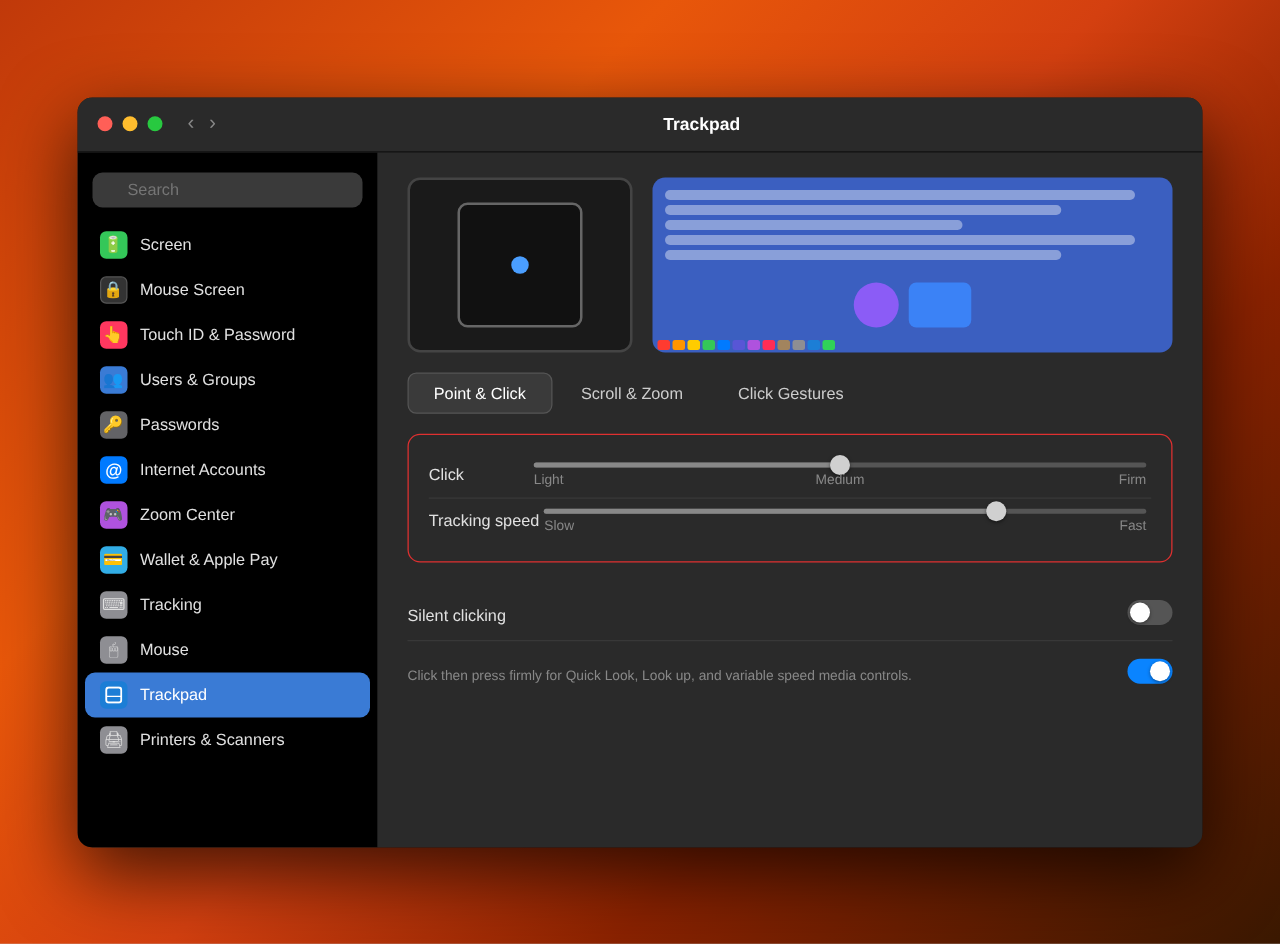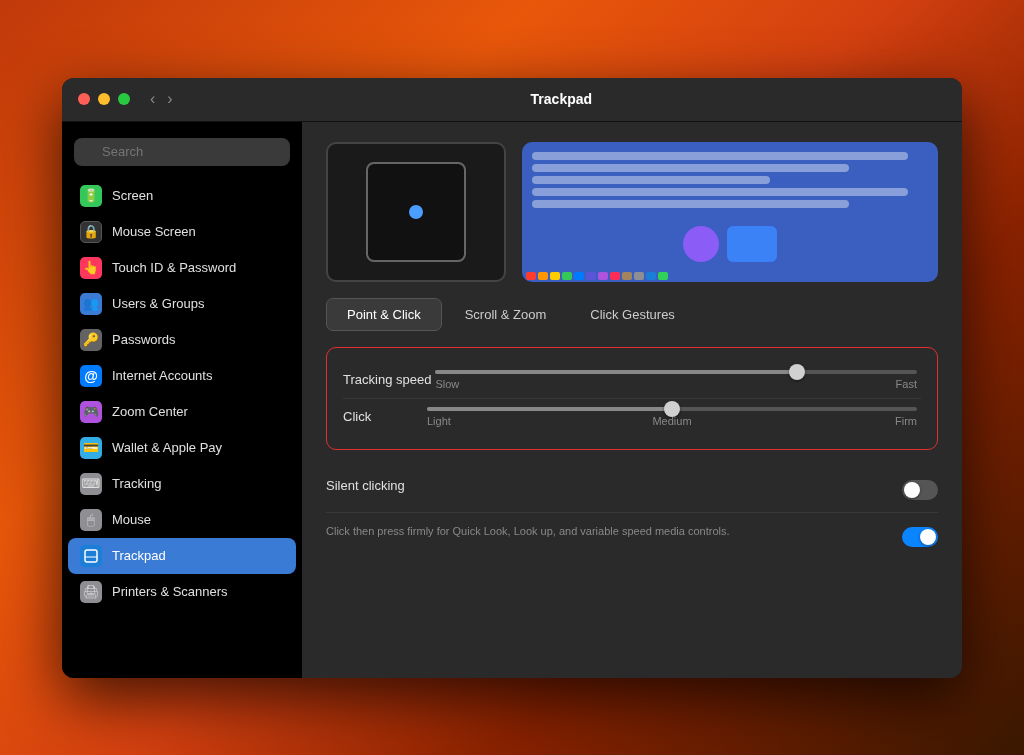--- a/index.html
+++ b/index.html
@@ -311,21 +311,21 @@
     }
     .slider-labels {
       display: flex;
       justify-content: space-between;
       font-size: 11px;
       color: #888;
       padding: 0 4px;
     }
     .setting-toggle-row {
       display: flex;
-      align-items: flex-start;
+      align-items: flex-end;
       padding: 12px 0;
       border-bottom: 1px solid #383838;
     }
     .setting-toggle-label-group {
       flex: 1;
     }
     .setting-title {
       color: #e0e0e0;
       font-size: 13px;
     }
@@ -484,47 +484,47 @@
         <div class="tab active">Point &amp; Click</div>
         <div class="tab">Scroll &amp; Zoom</div>
         <div class="tab">Click Gestures</div>
       </div>
 
       <div class="settings-content">
 
         <div class="settings-section">
 
           <div class="setting-row">
-            <span class="setting-label">Tracking speed</span>
-            <div class="slider-wrapper">
-              <div class="slider-track">
-                <div class="slider-fill" style="width:75%"></div>
-                <div class="slider-thumb" style="left:75%"></div>
-              </div>
-              <div class="slider-labels">
-                <span>Slow</span>
-                <span>Fast</span>
-              </div>
-            </div>
-          </div>
-
-          <div class="setting-row">
             <span class="setting-label">Click</span>
             <div class="slider-wrapper">
               <div class="slider-track">
                 <div class="slider-fill" style="width:50%"></div>
                 <div class="slider-thumb" style="left:50%"></div>
               </div>
               <div class="slider-labels" style="position:relative;">
                 <span>Light</span>
                 <span style="position:absolute;left:50%;transform:translateX(-50%)">Medium</span>
                 <span>Firm</span>
               </div>
             </div>
           </div>
+
+          <div class="setting-row">
+            <span class="setting-label">Tracking speed</span>
+            <div class="slider-wrapper">
+              <div class="slider-track">
+                <div class="slider-fill" style="width:75%"></div>
+                <div class="slider-thumb" style="left:75%"></div>
+              </div>
+              <div class="slider-labels">
+                <span>Slow</span>
+                <span>Fast</span>
+              </div>
+            </div>
+          </div>
         </div>
 
         <div class="setting-toggle-row">
           <div class="setting-toggle-label-group">
             <div class="setting-title">Silent clicking</div>
           </div>
           <div class="toggle toggle-off">
             <div class="toggle-knob"></div>
           </div>
         </div>

